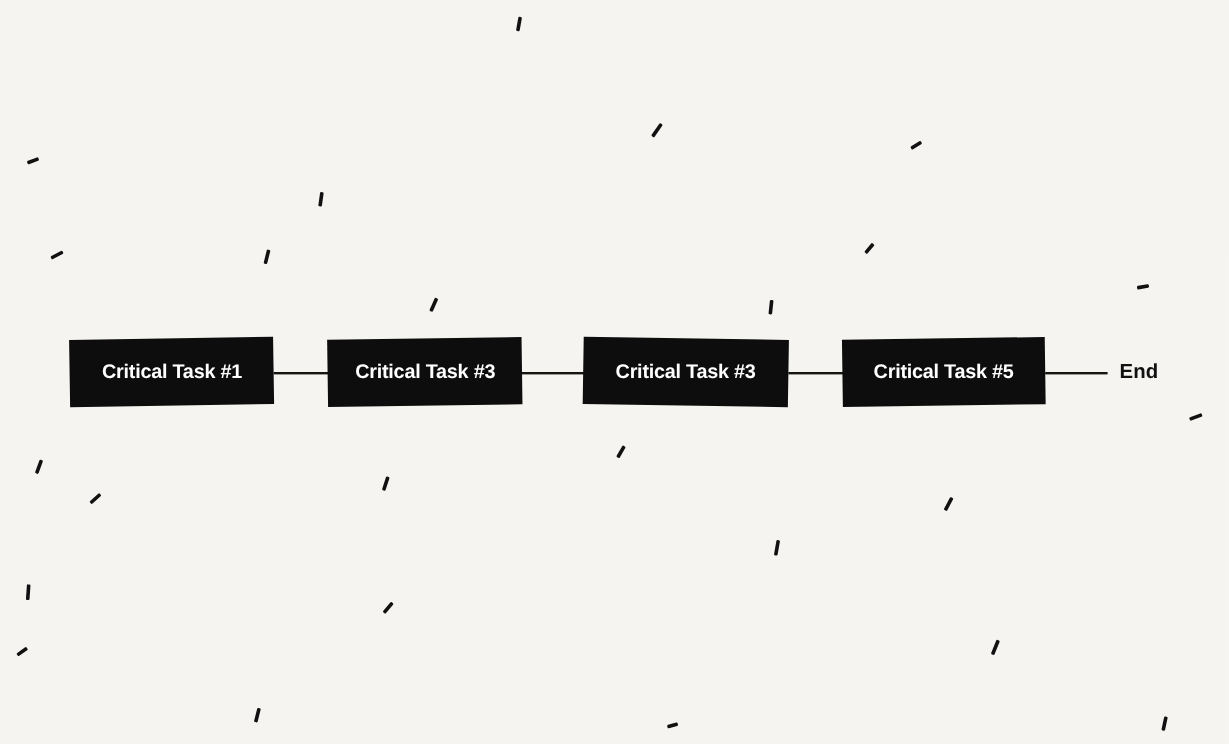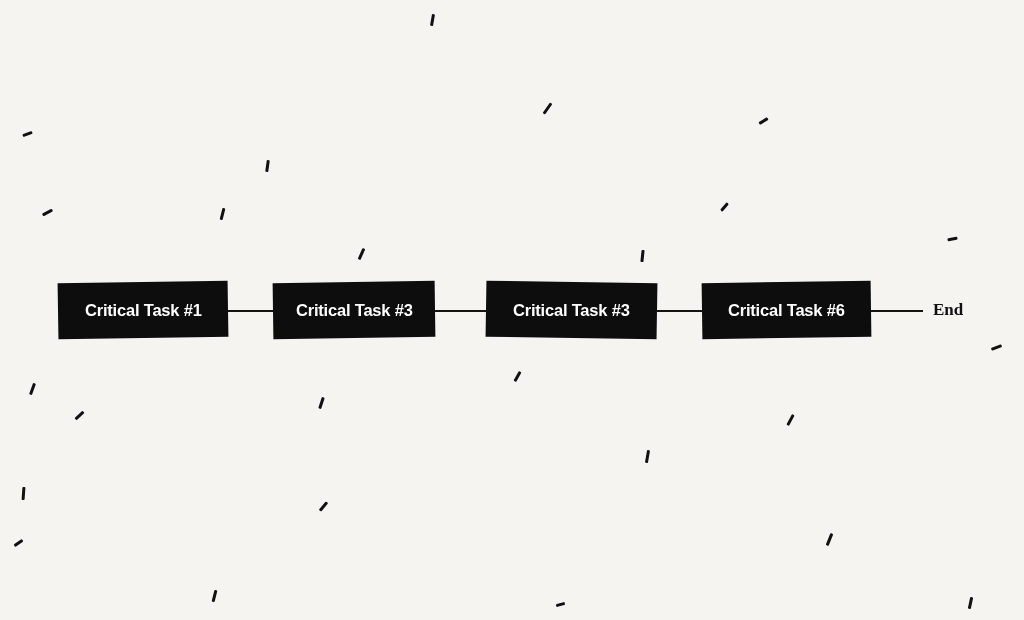--- a/index.html
+++ b/index.html
@@ -58,21 +58,21 @@
     line-height: 1;
   }
   .connector {
     position: absolute;
     background: #15150f;
     height: 2px;
   }
   .end-label {
     position: absolute;
     color: #111111;
-    font-family: Liberation Serif, serif;
+    font-family: Liberation Sans, sans-serif;
     font-weight: bold;
     font-size: 17px;
     white-space: nowrap;
     line-height: 1;
   }
 </style>
 </head>
 <body>
 
 <div id="canvas" style="background: rgb(245, 244, 241);">
@@ -113,18 +113,18 @@
       <div class="task-node" style="left: 58px; top: 282px; width: 170px; height: 56px; background: rgb(13, 13, 13); transform: rotate(-0.9deg);">
         <span class="task-label" style="color: rgb(255, 255, 255); transform: rotate(0.9deg);">Critical Task #1</span>
       </div>
       <div class="task-node" style="left: 273px; top: 282px; width: 162px; height: 56px; background: rgb(13, 13, 13); transform: rotate(-0.8deg);">
         <span class="task-label" style="color: rgb(255, 255, 255); transform: rotate(0.8deg);">Critical Task #3</span>
       </div>
       <div class="task-node" style="left: 486px; top: 282px; width: 171px; height: 56px; background: rgb(13, 13, 13); transform: rotate(0.9deg);">
         <span class="task-label" style="color: rgb(255, 255, 255); transform: rotate(-0.9deg);">Critical Task #3</span>
       </div>
       <div class="task-node" style="left: 702px; top: 282px; width: 169px; height: 56px; background: rgb(13, 13, 13); transform: rotate(-0.8deg);">
-        <span class="task-label" style="color: rgb(255, 255, 255); transform: rotate(0.8deg);">Critical Task #6</span>
+        <span class="task-label" style="color: rgb(255, 255, 255); transform: rotate(0.8deg);">Critical Task #5</span>
       </div>
       <div class="end-label" style="left: 933px; top: 301px; color: rgb(17, 17, 17);">End</div>
     </div>
 
 </div>
 
 </body></html>

